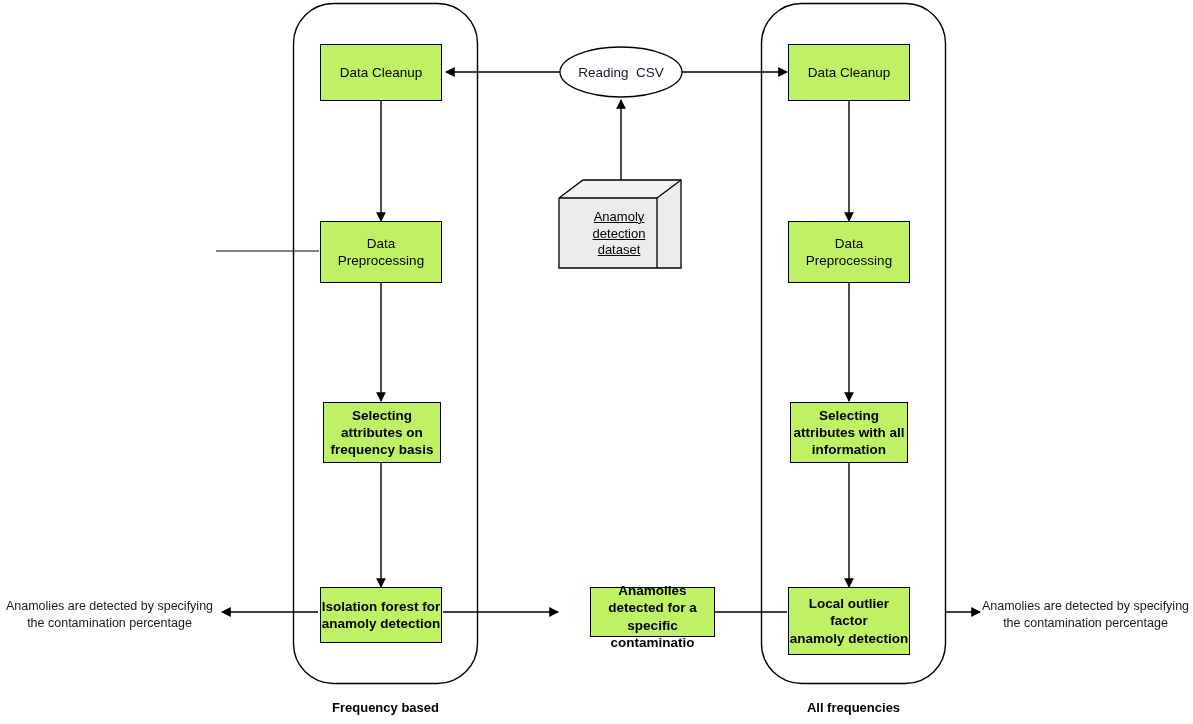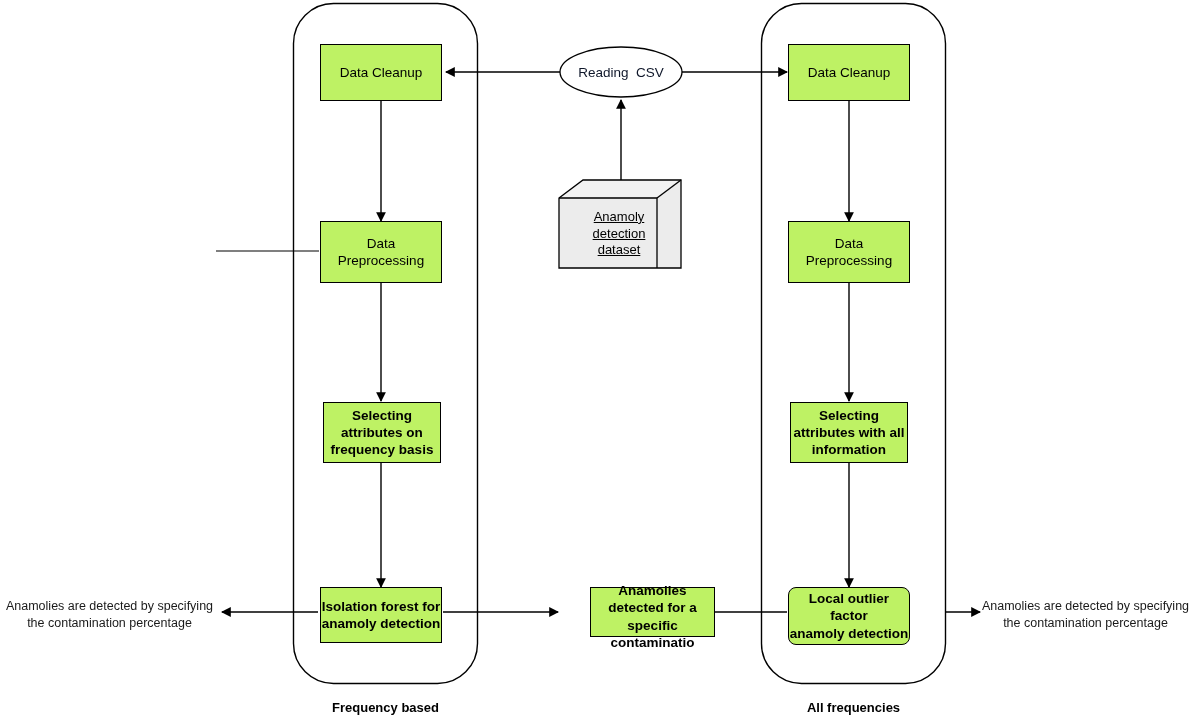--- a/index.html
+++ b/index.html
@@ -166,21 +166,21 @@
 
   <div class="node proc" style="left:788px; top:44px; width:122px; height:57px; white-space:pre-line;">Data Cleanup</div>
 
   <div class="node proc" style="left:788px; top:221px; width:122px; height:62px; white-space:pre-line;">Data
 Preprocessing</div>
 
   <div class="node proc bold" style="left:790px; top:402px; width:118px; height:61px; white-space:pre-line;">Selecting
 attributes with all
 information</div>
 
-  <div class="node proc bold" style="left:788px; top:587px; width:122px; height:58px; white-space:pre-line;border-radius:8px;">Local outlier factor
+  <div class="node proc bold" style="left:788px; top:587px; width:122px; height:68px; white-space:pre-line;">Local outlier factor
 anamoly detection</div>
 
   <div class="node proc bold overflowbox" style="left:559px; top:587px; width:125px; height:50px; align-items:flex-start; padding-bottom:2px;margin-left:31px;">
     <span style="white-space:pre-line; display:block; transform:translateY(-6px);">Anamolies
 detected for a
 specific
 contaminatio</span>
   </div>
 
 

